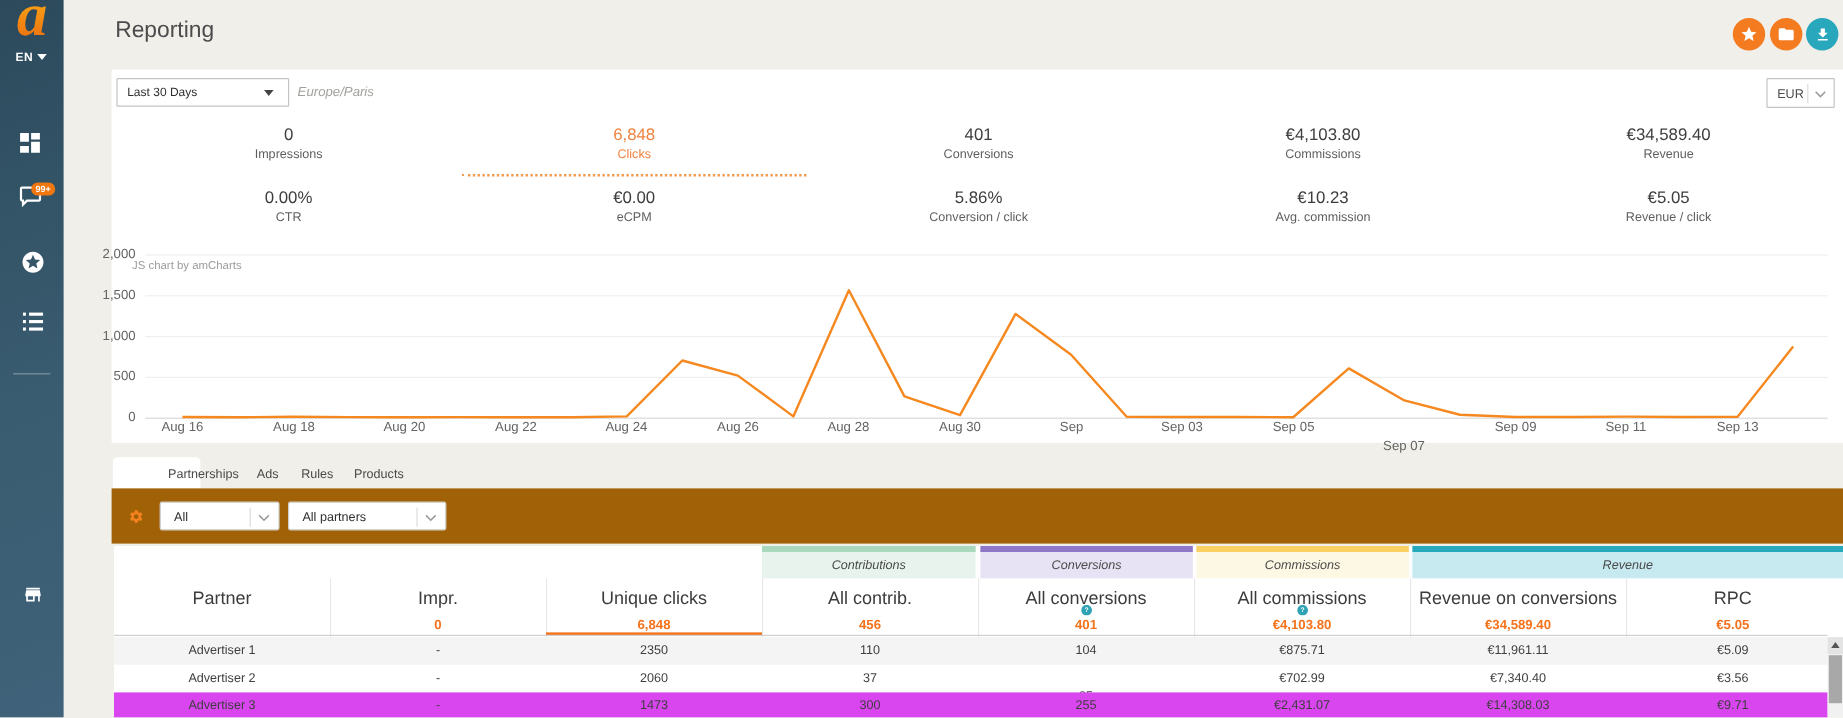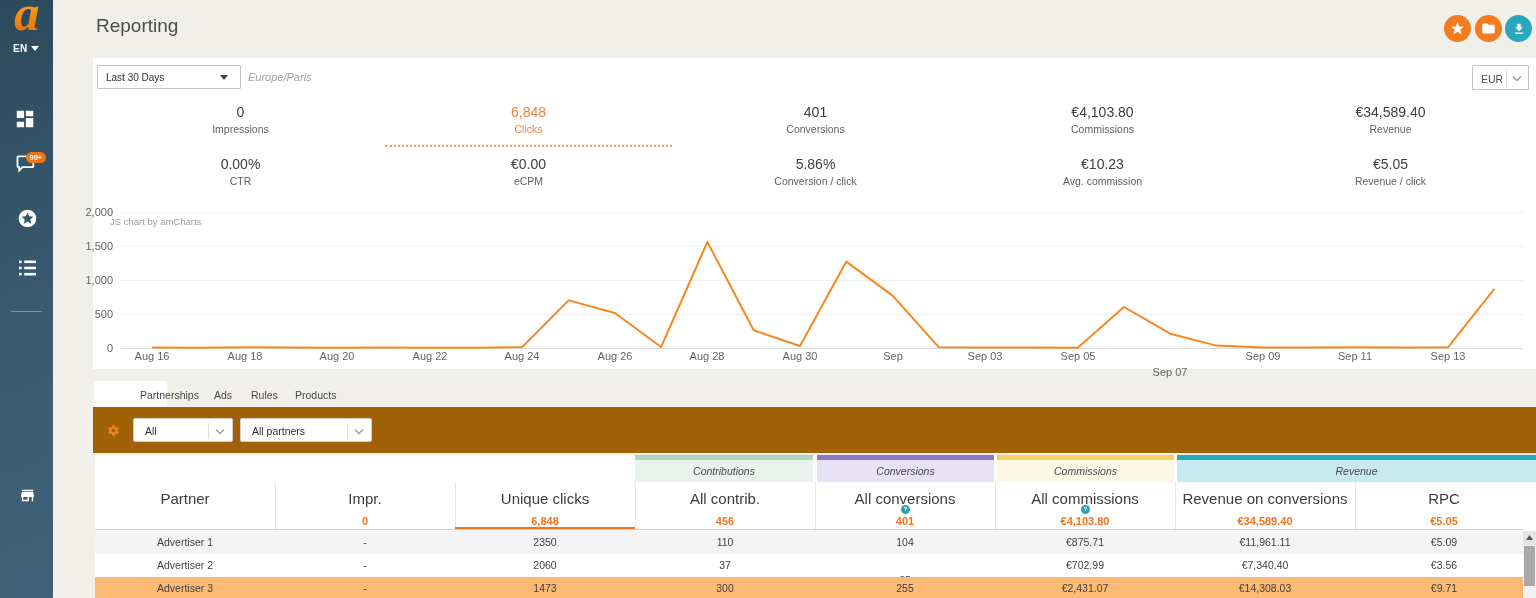--- a/index.html
+++ b/index.html
@@ -296,21 +296,21 @@
   <div class="drow" style="top:99px; background:#fff;">
     <div class="dcell" style="left:0; width:180px;">Advertiser 2</div>
     <div class="dcell" style="left:180px; width:180px;">-</div>
     <div class="dcell" style="left:360px; width:180px;">2060</div>
     <div class="dcell" style="left:540px; width:180px;">37</div>
     <div class="dcell" style="left:720px; width:180px;margin-top:15px;">35</div>
     <div class="dcell" style="left:900px; width:180px;">€702.99</div>
     <div class="dcell" style="left:1080px; width:180px;">€7,340.40</div>
     <div class="dcell" style="left:1260px; width:178px;">€3.56</div>
   </div>
-  <div class="drow" style="top:122px; background:#fdba74; height:21px;">
+  <div class="drow" style="top:122px; background:#d946ef; height:21px;">
     <div class="dcell" style="left:0; width:180px;">Advertiser 3</div>
     <div class="dcell" style="left:180px; width:180px;">-</div>
     <div class="dcell" style="left:360px; width:180px;">1473</div>
     <div class="dcell" style="left:540px; width:180px;">300</div>
     <div class="dcell" style="left:720px; width:180px;">255</div>
     <div class="dcell" style="left:900px; width:180px;">€2,431.07</div>
     <div class="dcell" style="left:1080px; width:180px;">€14,308.03</div>
     <div class="dcell" style="left:1260px; width:178px;">€9.71</div>
   </div>
 </div>

